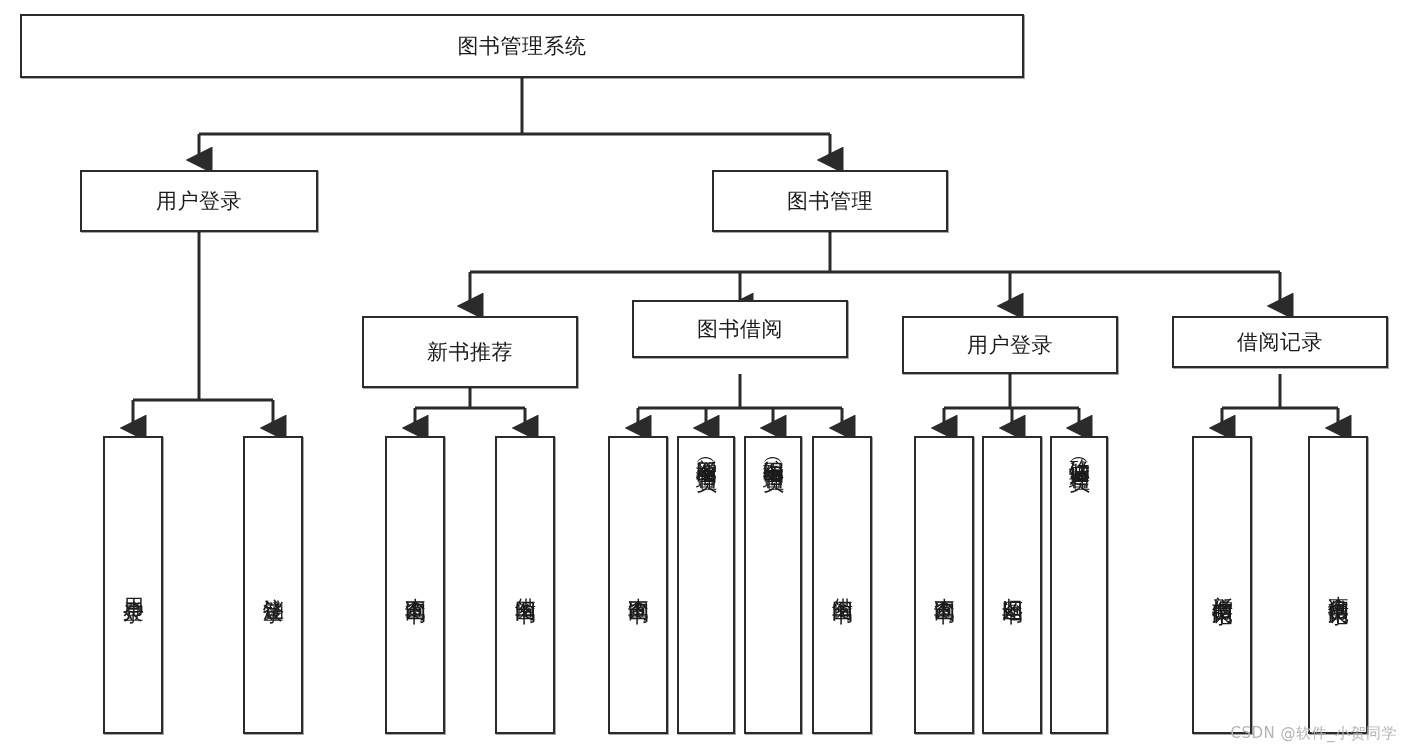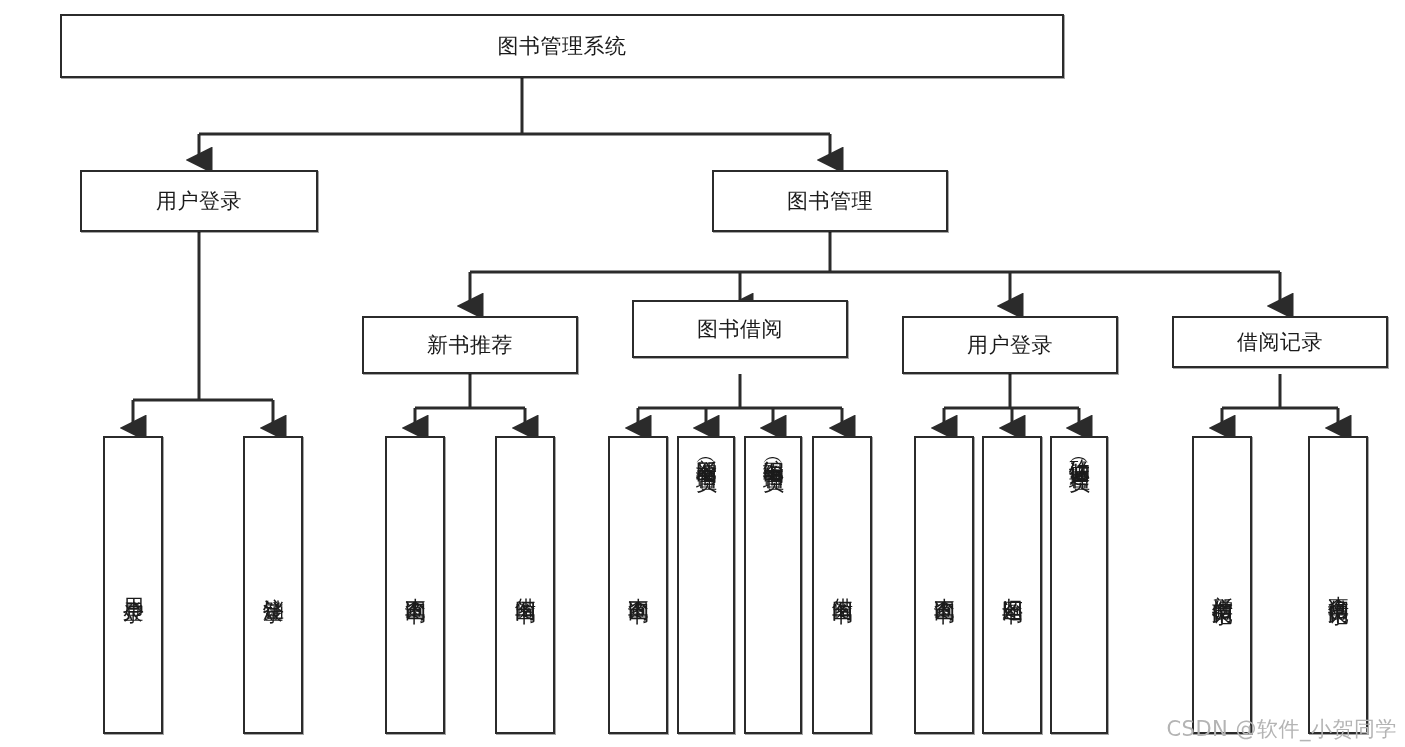--- a/index.html
+++ b/index.html
@@ -60,21 +60,21 @@
     line-height: 1;
   }
   .node.vert.centered {
     align-items: center;
     padding-top: 0;
   }
   #watermark {
     position: absolute;
     right: 8px;
     bottom: 4px;
-    font-size: 21px;
+    font-size: 15px;
     color: #b4b4b4;
     letter-spacing: 0.5px;
     z-index: 5;
     white-space: nowrap;
   }
 </style>
 </head>
 <body>
 
 <div id="diagram-root">
@@ -122,32 +122,32 @@
       <path d="M 1012 408 L 1012 428" marker-end="url(#arrowhead)"></path>
       <path d="M 1079 408 L 1079 428" marker-end="url(#arrowhead)"></path>
 
       <path d="M 1280 374 L 1280 408"></path>
       <path d="M 1222 408 L 1338 408"></path>
       <path d="M 1222 408 L 1222 428" marker-end="url(#arrowhead)"></path>
       <path d="M 1338 408 L 1338 428" marker-end="url(#arrowhead)"></path>
     </g>
   </svg>
 
-  <div class="node horiz" style="left:20px; top:14px; width:1004px; height:64px;margin-left:40px;">
+  <div class="node horiz" style="left:20px; top:14px; width:1004px; height:64px;">
     <span class="node-label">图书管理系统</span>
   </div>
 
   <div class="node horiz" style="left:80px; top:170px; width:238px; height:62px;">
     <span class="node-label">用户登录</span>
   </div>
   <div class="node horiz" style="left:712px; top:170px; width:236px; height:62px;">
     <span class="node-label">图书管理</span>
   </div>
 
-  <div class="node horiz" style="left:362px; top:316px; width:216px; height:58px;">
+  <div class="node horiz" style="left:362px; top:316px; width:216px; height:72px;">
     <span class="node-label">新书推荐</span>
   </div>
   <div class="node horiz" style="left:632px; top:300px; width:216px; height:58px;">
     <span class="node-label">图书借阅</span>
   </div>
   <div class="node horiz" style="left:902px; top:316px; width:216px; height:58px;">
     <span class="node-label">用户登录</span>
   </div>
   <div class="node horiz" style="left:1172px; top:316px; width:216px; height:52px;">
     <span class="node-label">借阅记录</span>

